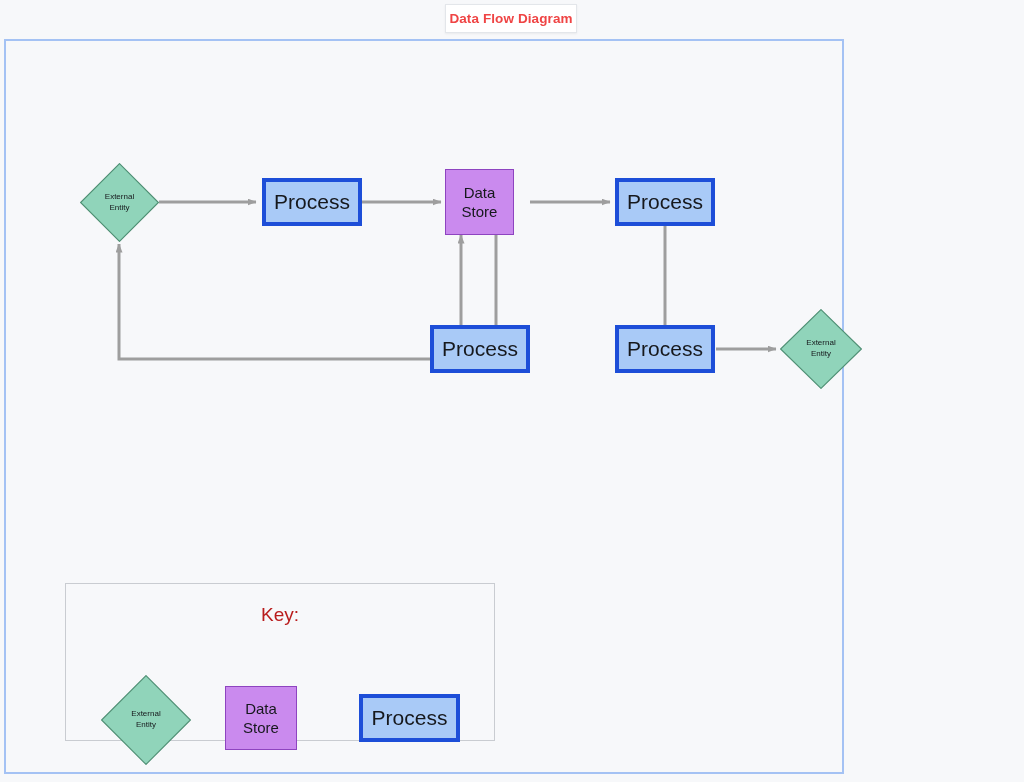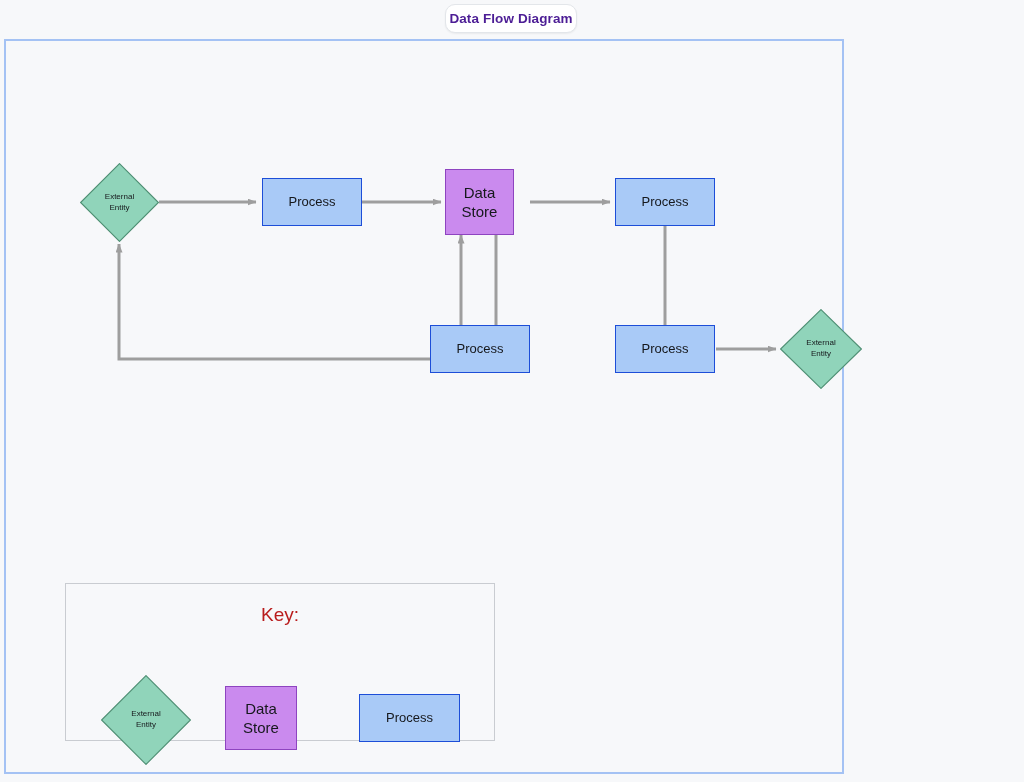--- a/index.html
+++ b/index.html
@@ -17,28 +17,28 @@
   }
   
   #title-pill {
     position: absolute;
     left: 445px;
     top: 4px;
     width: 130px;
     height: 27px;
     background: #ffffff;
     border: 1px solid #e3e6ea;
-    border-radius: 10px;
+    border-radius: 0;
     box-shadow: 0 1px 2px rgba(0,0,0,0.06);
     display: flex;
     align-items: center;
     justify-content: center;
     font-size: 13.5px;
     font-weight: 600;
-    color: #4c1d95;
+    color: #ef4444;
     letter-spacing: .1px;
   }
   
   #canvas-frame {
     position: absolute;
     left: 4px;
     top: 39px;
     width: 840px;
     height: 735px;
     background: #f7f8fa;
@@ -62,22 +62,22 @@
     position: absolute;
     box-sizing: border-box;
     display: flex;
     align-items: center;
     justify-content: center;
     text-align: center;
     color: #16181c;
   }
   .node-process {
     background: #a9caf7;
-    border: 1px solid #1d4ed8;
-    font-size: 13px;
+    border: 4px solid #1d4ed8;
+    font-size: 21px;
     line-height: 1.25;
   }
   .node-store {
     background: #ca8aee;
     border: 1px solid #8e44c0;
     font-size: 15px;
     line-height: 1.3;
   }
   .node-entity {
     background: transparent;

